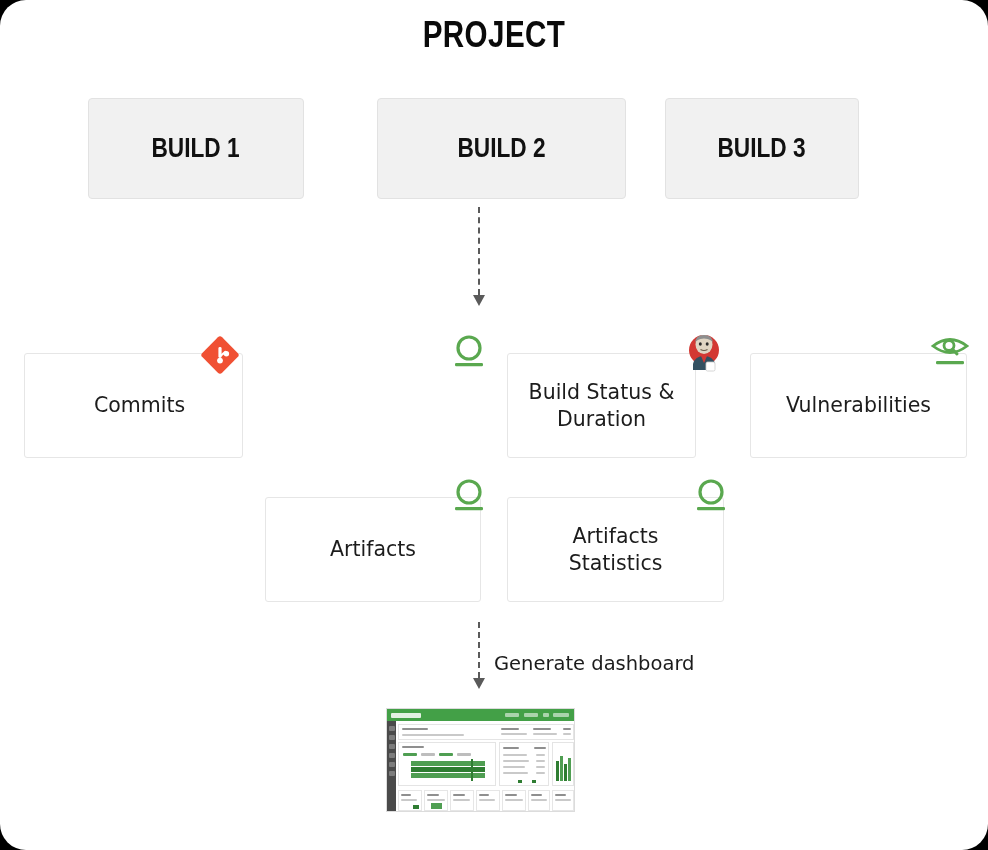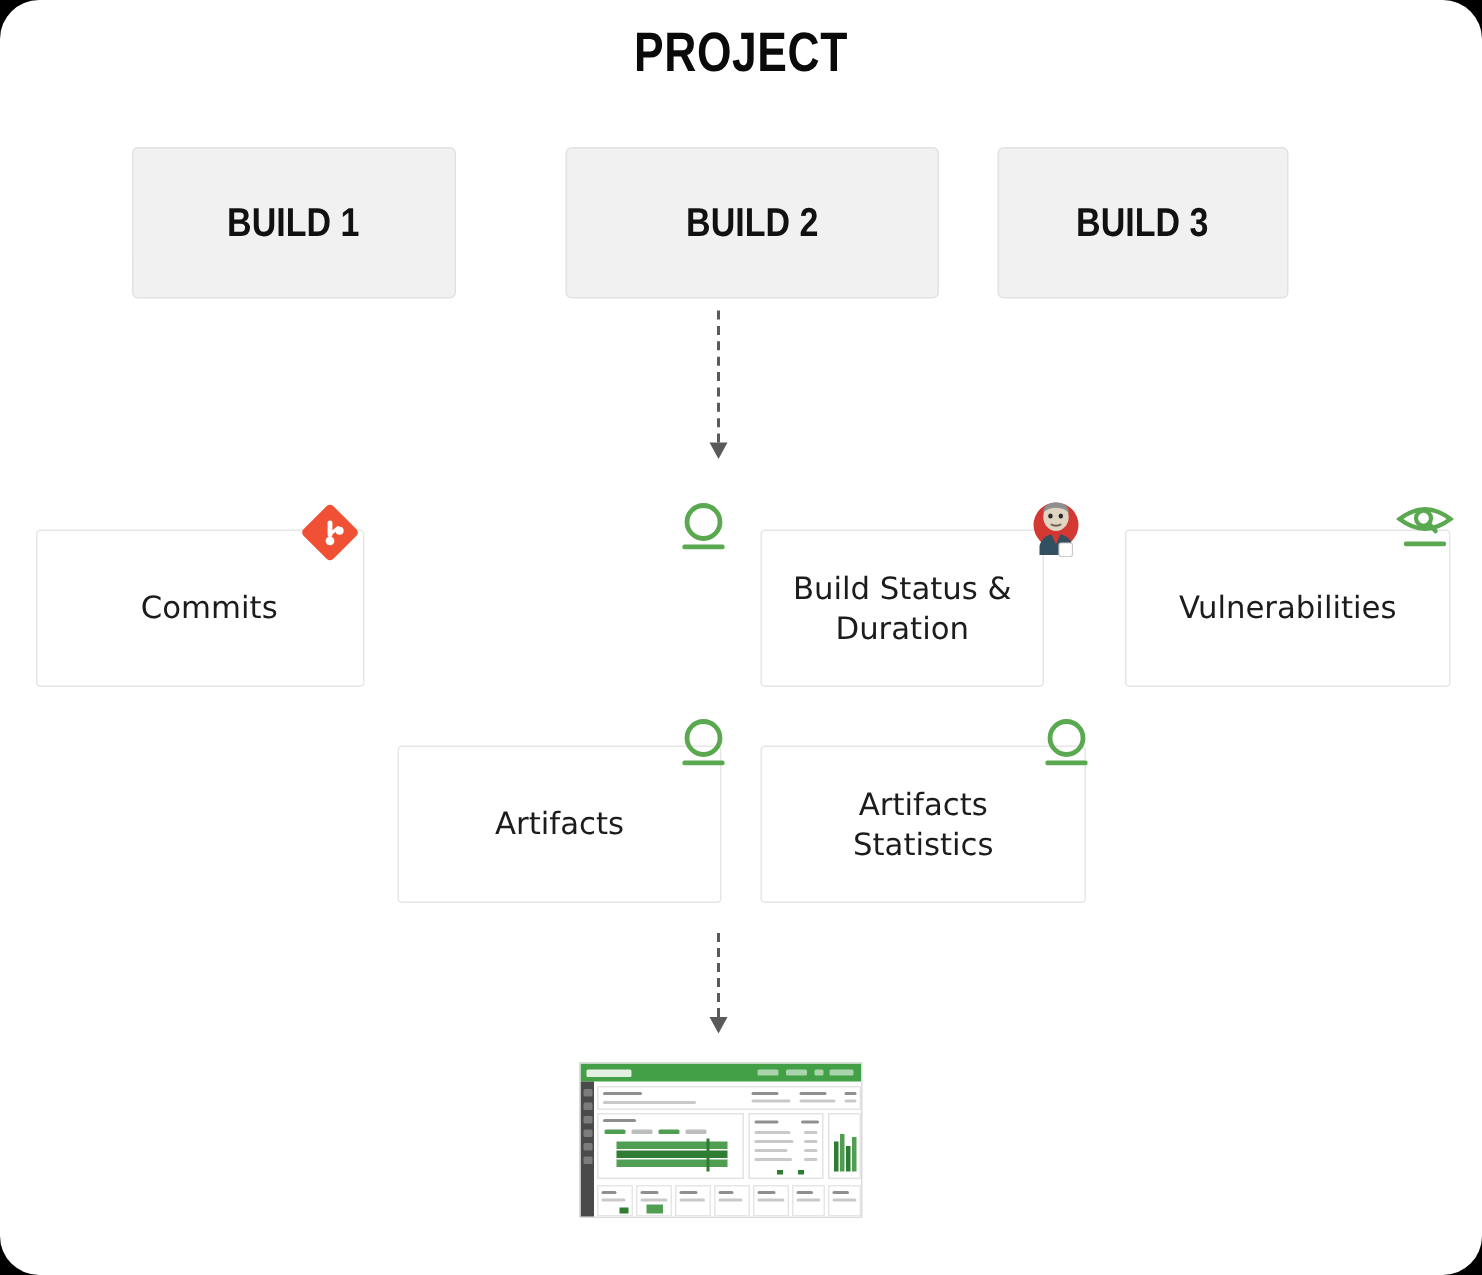--- a/index.html
+++ b/index.html
@@ -293,20 +293,21 @@
     <svg width="44" height="44" viewBox="0 0 44 44">
       <circle cx="22" cy="16" r="11" fill="none" stroke="#5aa84f" stroke-width="3.2"></circle>
       <rect x="8" y="31" width="28" height="3.2" rx="1.2" fill="#5aa84f"></rect>
     </svg>
   </div>
 
   <div class="arrow-wrap" id="arrow-dashboard">
     <div class="arrow-line"></div>
     <div class="arrow-head"></div>
   </div>
+  <div class="arrow-caption" id="caption-dashboard">Generate dashboard</div>
 
   <div id="dashboard-thumb">
     <div class="dash-topbar"></div>
     <div class="dash-logo"></div>
     <div class="dash-topitem" style="left:118px; width:14px;"></div>
     <div class="dash-topitem" style="left:137px; width:14px;"></div>
     <div class="dash-topitem" style="left:156px; width:6px;"></div>
     <div class="dash-topitem" style="left:166px; width:16px;"></div>
 
     <div class="dash-sidebar"></div>

